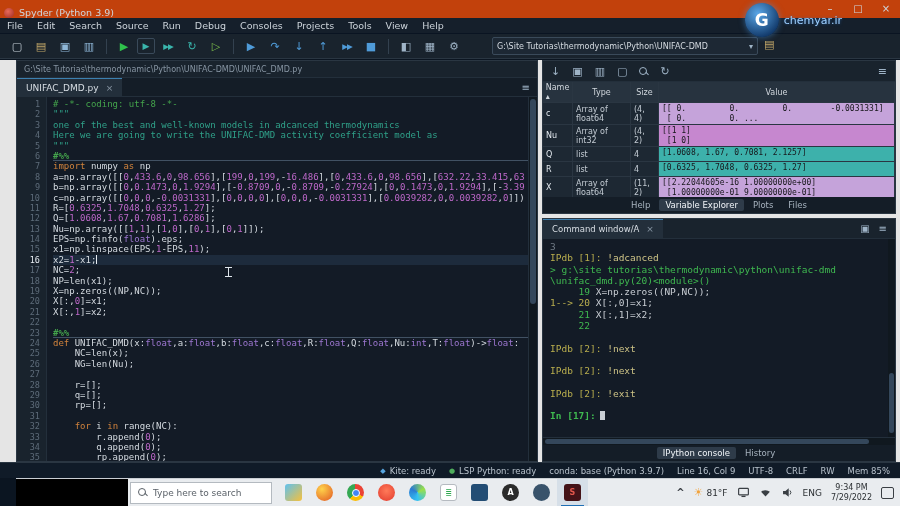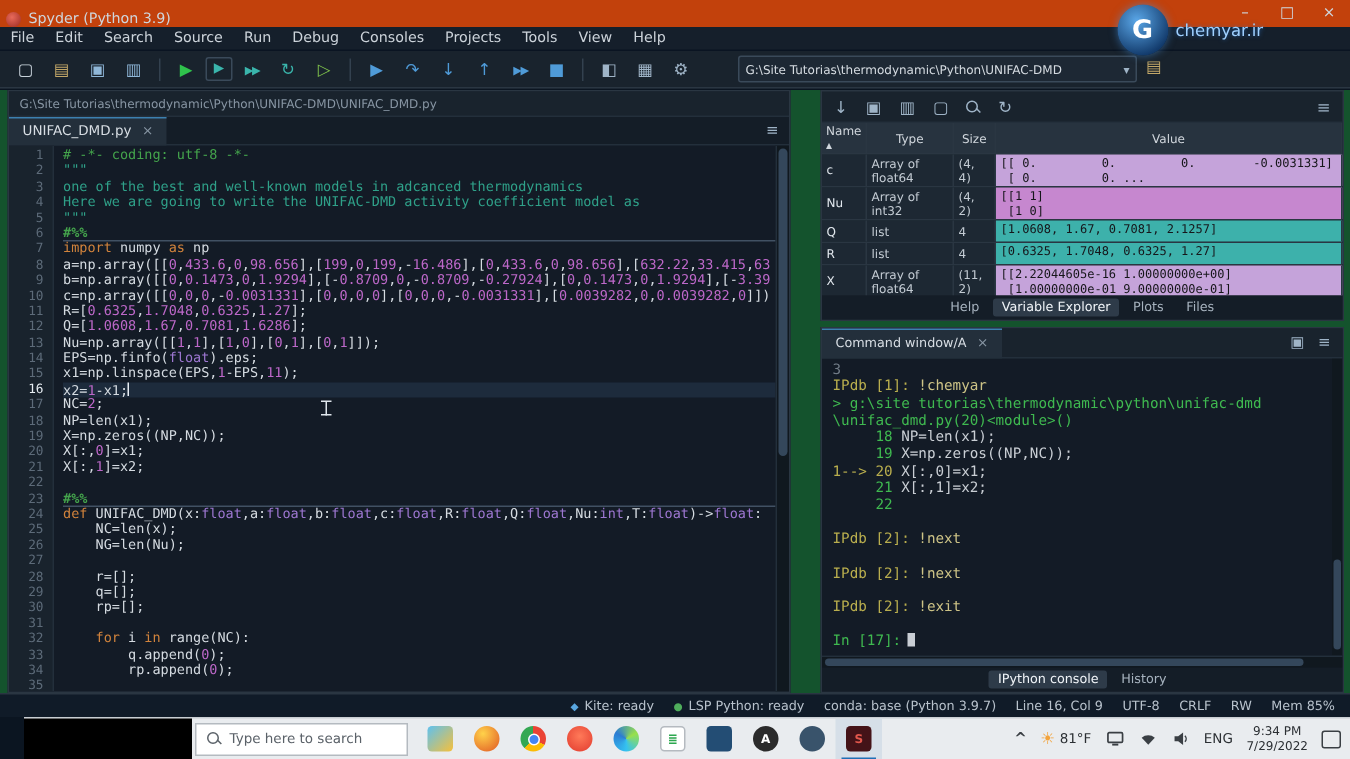--- a/index.html
+++ b/index.html
@@ -23,21 +23,21 @@
   .path-combo .pc-text{flex:1;white-space:nowrap;overflow:hidden}
   .path-combo .pc-caret{color:#9fb4c7;font-size:8px}
   .browse-btn{position:absolute;left:764px;top:4px;font-size:11px;color:#c2a768}
 
   
   .watermark{position:absolute;top:3px;right:58px;display:flex;align-items:center;gap:5px;z-index:60}
   .wm-circle{width:34px;height:34px;border-radius:50%;background:radial-gradient(circle at 38% 32%,#5aa7e8,#123a6b 75%);box-shadow:0 0 6px rgba(70,150,230,.55);color:#fff;font-weight:bold;font-size:17px;display:flex;align-items:center;justify-content:center}
   .wm-text{color:#9fd0ff;font-size:11px;text-shadow:0 0 3px rgba(40,110,190,.8)}
 
   
-  .main{position:absolute;top:60px;left:0;right:0;bottom:44px;background:#14532d;display:flex;padding:0 4px 0 5px;gap:20px}
+  .main{position:absolute;top:60px;left:0;right:0;bottom:44px;background:#e5e5e5;display:flex;padding:0 4px 0 16px;gap:4px}
   .editor-pane{width:522px;display:flex;flex-direction:column;background:#131b26;border:1px solid #2a3642}
   .breadcrumb{height:17px;background:#19232d;font-size:8px;color:#8795a3;display:flex;align-items:center;padding:0 7px;white-space:nowrap;overflow:hidden;border-bottom:1px solid #232f3b}
   .tabbar{height:19px;background:#141d27;display:flex;align-items:center;border-bottom:1px solid #232f3b}
   .etab{height:19px;display:flex;align-items:center;gap:7px;background:#232f3b;color:#d8dee4;font-size:9px;padding:0 9px;border-top:1px solid #3c80b0}
   .tclose{color:#8795a3;font-size:9px}
   .tab-options{margin-left:auto;color:#9fb4c7;font-size:10px;padding-right:7px}
   .code-wrap{flex:1;display:flex;position:relative;overflow:hidden;font-family:"DejaVu Sans Mono",monospace;font-size:9px;line-height:10.4px}
   .gutter{width:30px;background:#19232d;color:#5d6b79;text-align:right;padding:2px 6px 0 0;border-right:1px solid #232f3b}
   .gln{height:10.4px;font-size:8.5px}
   .gln.cur{color:#e8eef4}
@@ -89,21 +89,21 @@
   .con-icons{margin-left:auto;display:flex;gap:9px;padding-right:8px;color:#9fb4c7;font-size:10px}
   .con-body{flex:1;font-family:"DejaVu Sans Mono",monospace;font-size:9.5px;line-height:11.3px;padding:2px 0 0 7px;overflow:hidden;position:relative}
   .con-line{height:11.3px;white-space:pre}
   .ctx{color:#707b86}
   .ip{color:#b9ae4e}
   .cmd{color:#cdc386}
   .path{color:#3fb950}
   .ln{color:#3fb950}
   .code-t{color:#c9ced4}
   .arr{color:#b9ae4e}
-  .inp{color:#3fb950;font-weight:normal}
+  .inp{color:#3fb950;font-weight:bold}
   .con-caret{display:inline-block;width:5px;height:9px;background:#c9ced4;margin-left:4px;vertical-align:-1px}
   .con-vscroll{position:absolute;right:0;top:0;bottom:0;width:7px;background:#10181f}
   .con-vthumb{position:absolute;left:1px;right:1px;bottom:4px;height:60px;background:#34475b;border-radius:3px}
   .hscroll{height:8px;background:#10181f;position:relative;border-top:1px solid #232f3b}
   .hthumb{position:absolute;left:2px;right:26px;top:1px;bottom:1px;background:#34475b;border-radius:3px}
 
   
   .statusbar{position:absolute;left:0;right:0;bottom:28px;height:16px;background:#101b28;border-top:1px solid #2a3642;display:flex;align-items:center;justify-content:flex-end;gap:13px;padding-right:10px;font-size:8.5px;color:#b8c2cc}
   .sb-item{display:flex;align-items:center;gap:4px;white-space:nowrap}
   .sb-ico{font-size:7px}
@@ -264,20 +264,21 @@
             <div class="cl cell"><span class="com cellm">#%%</span></div>
             <div class="cl"><span class="kw">def</span><span class="pl"> UNIFAC_DMD(x:</span><span class="ty">float</span><span class="pl">,a:</span><span class="ty">float</span><span class="pl">,b:</span><span class="ty">float</span><span class="pl">,c:</span><span class="ty">float</span><span class="pl">,R:</span><span class="ty">float</span><span class="pl">,Q:</span><span class="ty">float</span><span class="pl">,Nu:</span><span class="ty">int</span><span class="pl">,T:</span><span class="ty">float</span><span class="pl">)-&gt;</span><span class="ty">float</span><span class="pl">:</span></div>
             <div class="cl"><span class="pl">    NC=len(x);</span></div>
             <div class="cl"><span class="pl">    NG=len(Nu);</span></div>
             <div class="cl"></div>
             <div class="cl"><span class="pl">    r=[];</span></div>
             <div class="cl"><span class="pl">    q=[];</span></div>
             <div class="cl"><span class="pl">    rp=[];</span></div>
             <div class="cl"></div>
             <div class="cl"><span class="pl">    </span><span class="kw">for</span><span class="pl"> i </span><span class="kw">in</span><span class="pl"> range(NC):</span></div>
+            <div class="cl"><span class="pl">        r.append(</span><span class="nu">0</span><span class="pl">);</span></div>
             <div class="cl"><span class="pl">        q.append(</span><span class="nu">0</span><span class="pl">);</span></div>
             <div class="cl"><span class="pl">        rp.append(</span><span class="nu">0</span><span class="pl">);</span></div>
           </div>
         <div class="vscroll">
             <div class="vthumb"></div>
           </div>
         <div class="mouse-ibeam"></div>
       </div>
     </div>
 
@@ -351,24 +352,23 @@
           <span class="con-icons">
             <span>▣</span>
             <span>≡</span>
           </span>
         </div>
         <div class="con-body" id="con-body">
           <div class="con-vscroll">
               <div class="con-vthumb"></div>
             </div>
         <div class="con-line"><span class="ctx">3</span></div>
-            <div class="con-line"><span class="ip">IPdb [1]: </span><span class="cmd">!chemyar</span></div>
+            <div class="con-line"><span class="ip">IPdb [1]: </span><span class="cmd">!adcanced</span></div>
             <div class="con-line"><span class="path">&gt; g:\site tutorias\thermodynamic\python\unifac-dmd</span></div>
             <div class="con-line"><span class="path">\unifac_dmd.py(20)&lt;module&gt;()</span></div>
-            <div class="con-line"><span class="ln">     18 </span><span class="code-t">NP=len(x1);</span></div>
             <div class="con-line"><span class="ln">     19 </span><span class="code-t">X=np.zeros((NP,NC));</span></div>
             <div class="con-line"><span class="arr">1--&gt; 20 </span><span class="code-t">X[:,0]=x1;</span></div>
             <div class="con-line"><span class="ln">     21 </span><span class="code-t">X[:,1]=x2;</span></div>
             <div class="con-line"><span class="ln">     22</span></div>
             <div class="con-line"></div>
             <div class="con-line"><span class="ip">IPdb [2]: </span><span class="cmd">!next</span></div>
             <div class="con-line"></div>
             <div class="con-line"><span class="ip">IPdb [2]: </span><span class="cmd">!next</span></div>
             <div class="con-line"></div>
             <div class="con-line"><span class="ip">IPdb [2]: </span><span class="cmd">!exit</span></div>

